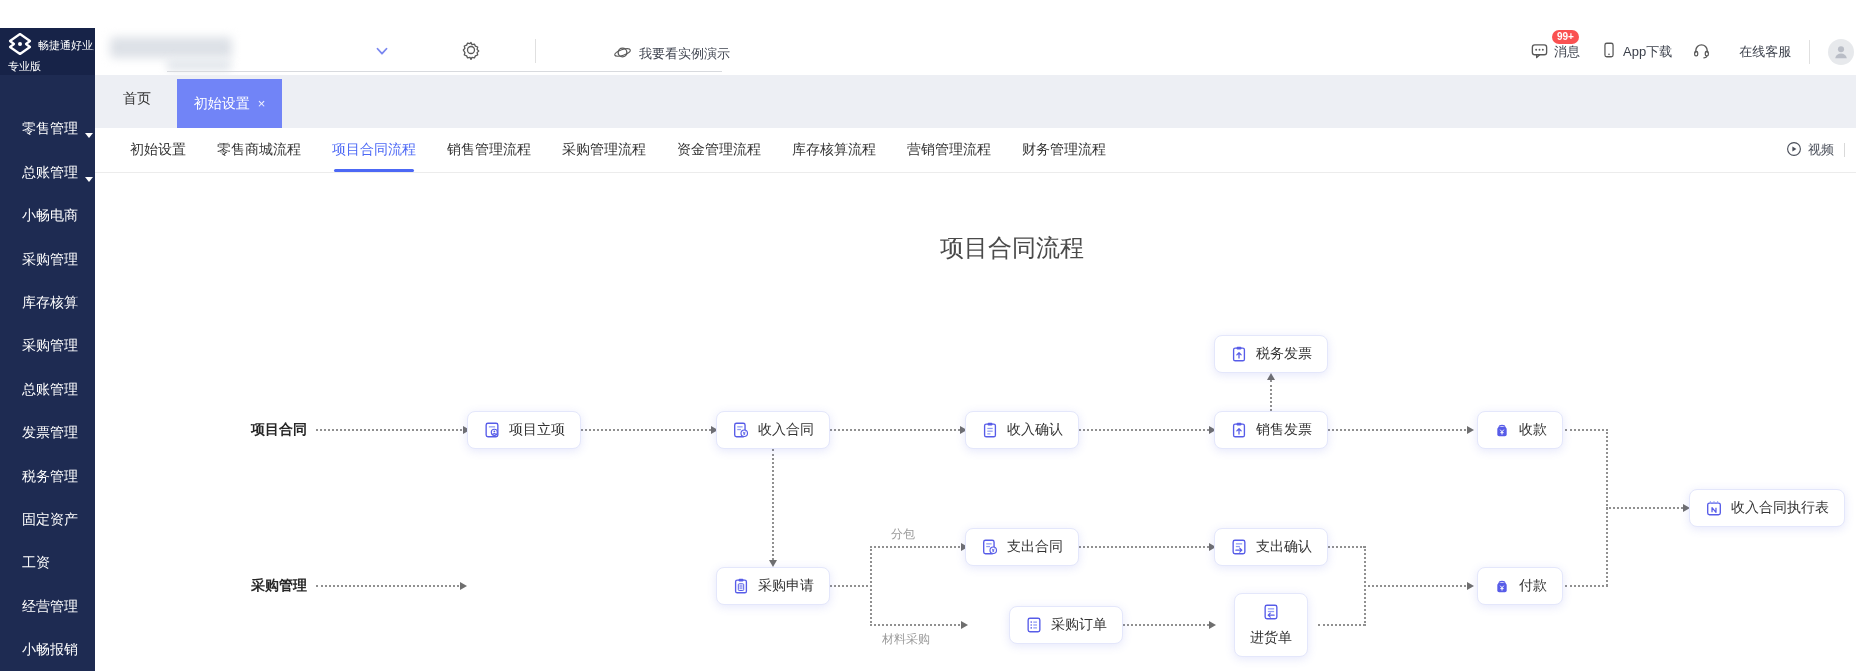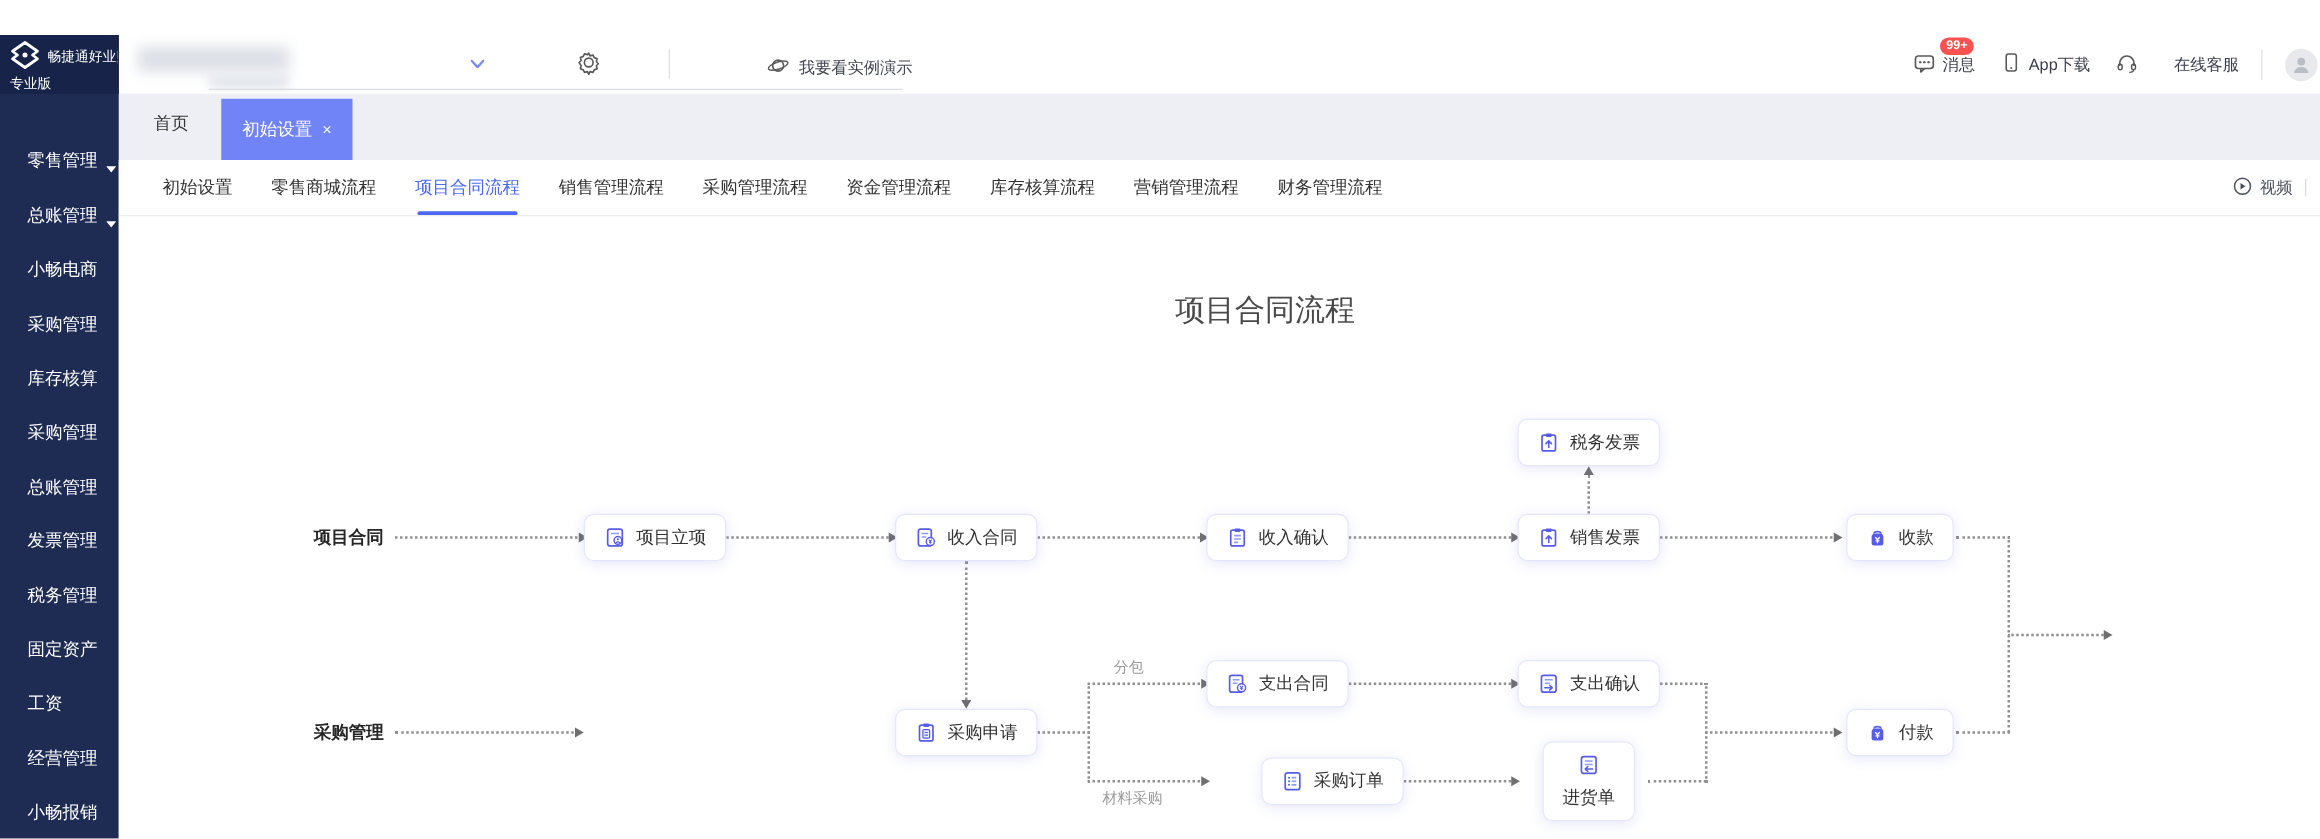--- a/index.html
+++ b/index.html
@@ -346,20 +346,30 @@
     <span>税务发票</span>
   </div>
   <div class="node" style="left:1520px;top:430px;">
     <svg width="18" height="18" viewBox="0 0 20 20">
         <path d="M6.2 6.5h7.6l1.4 2.2v6.3a2 2 0 0 1-2 2H6.8a2 2 0 0 1-2-2V8.7z" fill="#575ce8"></path>
         <path d="M7 6.5c0-2.2 6-2.2 6 0" fill="none" stroke="#575ce8" stroke-width="1.5"></path>
         <path d="M8.3 10l1.7 2 1.7-2M10 12v2.6M8.6 12.9h2.8" fill="none" stroke="#fff" stroke-width="1.1" stroke-linecap="round"></path>
       </svg>
     <span>收款</span>
   </div>
+  <div class="node" style="left:1767px;top:508px;">
+    <svg width="18" height="18" viewBox="0 0 20 20">
+        <rect x="3" y="4.5" width="14" height="13" rx="2" fill="none" stroke="#575ce8" stroke-width="1.5"></rect>
+        <line x1="6" y1="2.5" x2="6" y2="5.5" stroke="#8f9bf5" stroke-width="1.3"></line>
+        <line x1="10" y1="2.5" x2="10" y2="5.5" stroke="#8f9bf5" stroke-width="1.3"></line>
+        <line x1="14" y1="2.5" x2="14" y2="5.5" stroke="#8f9bf5" stroke-width="1.3"></line>
+        <path d="M7.8 14.8V9.6l4.4 5.2V9.6" fill="none" stroke="#575ce8" stroke-width="1.4" stroke-linejoin="round"></path>
+      </svg>
+    <span>收入合同执行表</span>
+  </div>
   <div class="node" style="left:1022px;top:547px;">
     <svg width="18" height="18" viewBox="0 0 20 20">
         <rect x="3" y="2.5" width="11.5" height="15" rx="2" fill="none" stroke="#575ce8" stroke-width="1.5"></rect>
         <line x1="5.8" y1="6.5" x2="11.8" y2="6.5" stroke="#8f9bf5" stroke-width="1.4"></line>
         <line x1="5.8" y1="9.5" x2="10" y2="9.5" stroke="#8f9bf5" stroke-width="1.4"></line>
         <circle cx="13.6" cy="13.6" r="3.6" fill="#fff" stroke="#575ce8" stroke-width="1.3"></circle>
         <path d="M12.3 11.9l1.3 1.7 1.3-1.7M13.6 13.6v2M12.5 14.3h2.2" fill="none" stroke="#575ce8" stroke-width="1"></path>
       </svg>
     <span>支出合同</span>
   </div>

